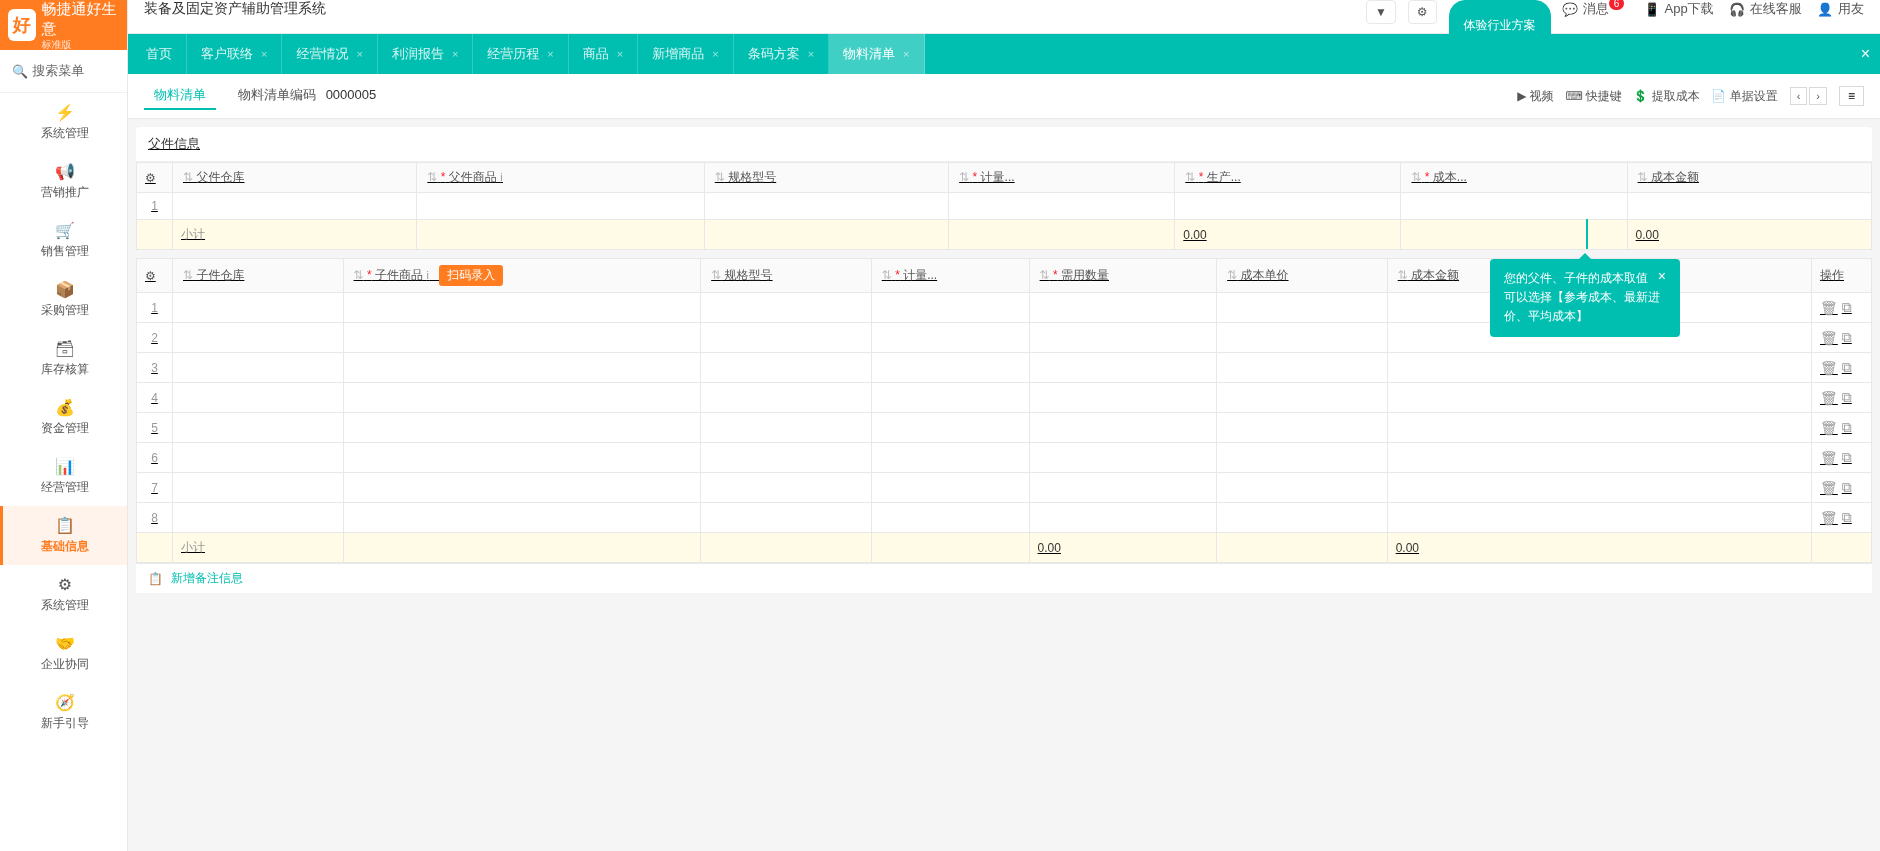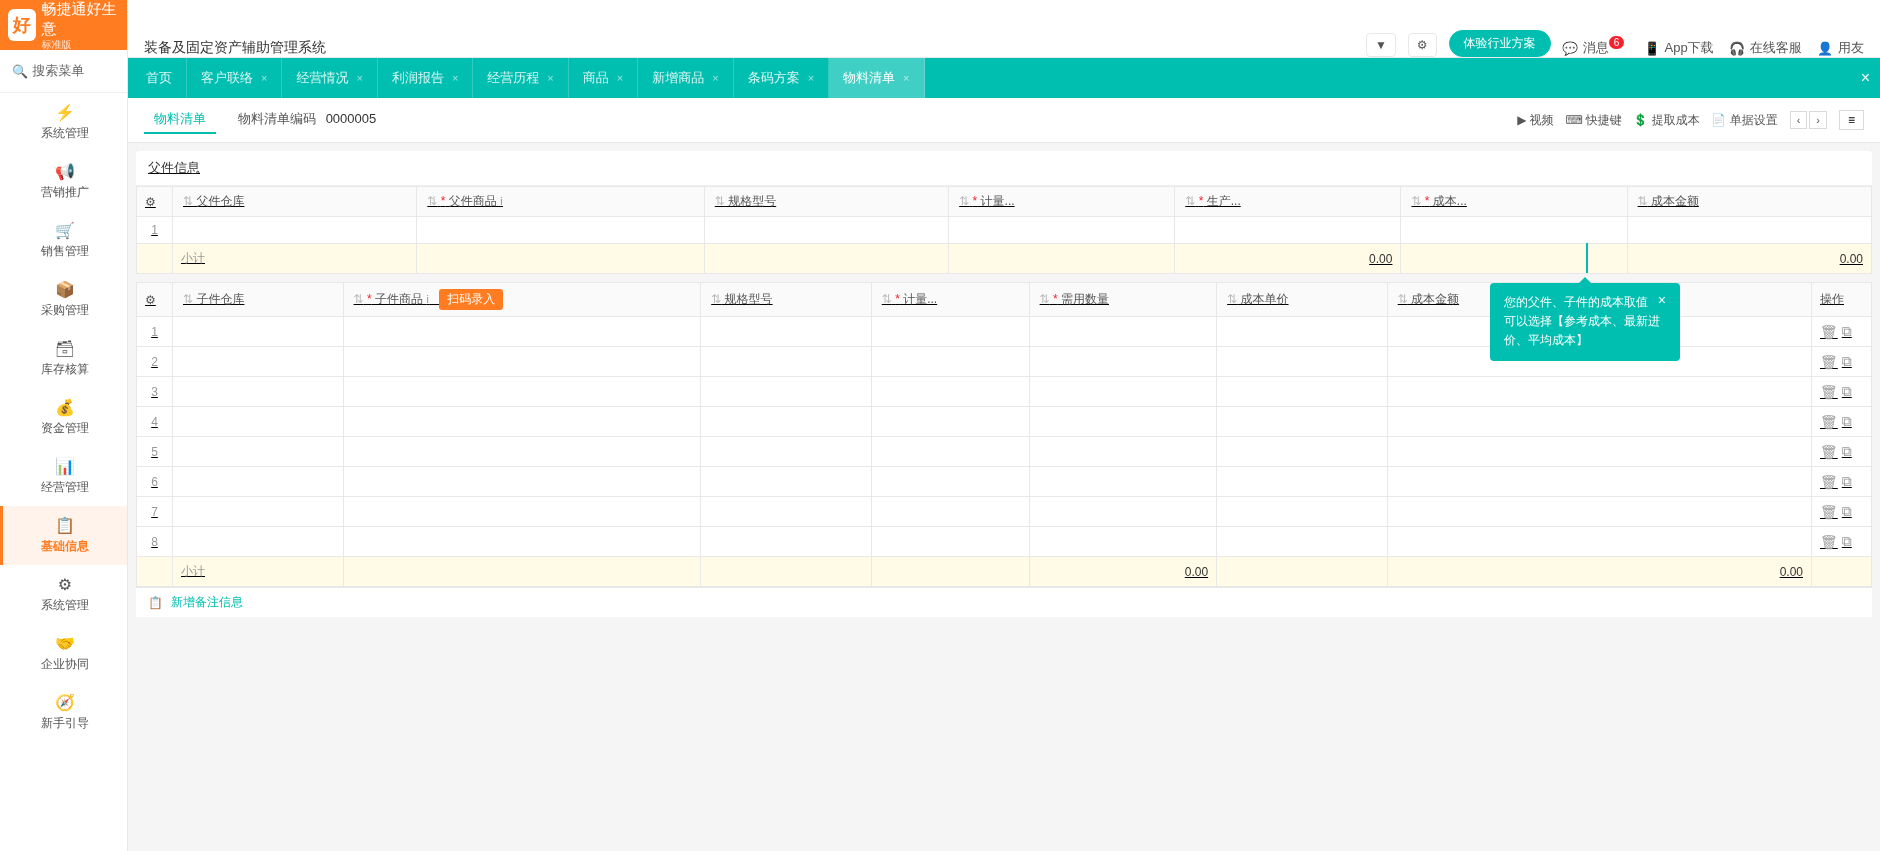--- a/index.html
+++ b/index.html
@@ -74,23 +74,23 @@
     .main-area {
       flex: 1;
       display: flex;
       flex-direction: column;
       overflow: hidden;
     }
 
     
     .top-bar {
       background: #fff;
-      height: 58px;
-      display: flex;
-      align-items: flex-end;
+      height: 34px;
+      display: flex;
+      align-items: flex-start;
       padding: 0 16px;
       border-bottom: 1px solid #e8e8e8;
       gap: 12px;
     }
     .top-bar-title {
       font-size: 14px;
       color: #333;
       flex: 1;
     }
     .top-bar-btn {
@@ -103,21 +103,21 @@
       align-items: center;
       gap: 4px;
       font-size: 12px;
       color: #555;
     }
     .top-bar-btn.primary {
       background: #00bfb0;
       color: #fff;
       border-color: #00bfb0;
       border-radius: 16px;
-      padding: 4px 14px;
+      padding: 16px 14px;
     }
     .top-bar-actions {
       display: flex;
       align-items: center;
       gap: 16px;
       font-size: 13px;
       color: #555;
     }
     .top-bar-actions .action-item {
       display: flex;
@@ -260,21 +260,21 @@
     .data-table .subtotal-row td {
       background: #fffbe6;
       font-weight: 500;
     }
     .data-table .row-num {
       text-align: center;
       color: #999;
       width: 30px;
     }
     .data-table .subtotal-label { color: #999; }
-    .data-table .amount { text-align: right; }
+    .data-table .amount { text-align: left; }
 
     .scan-btn {
       background: #ff7c21;
       color: #fff;
       border: none;
       border-radius: 3px;
       padding: 2px 8px;
       font-size: 12px;
       cursor: pointer;
     }

